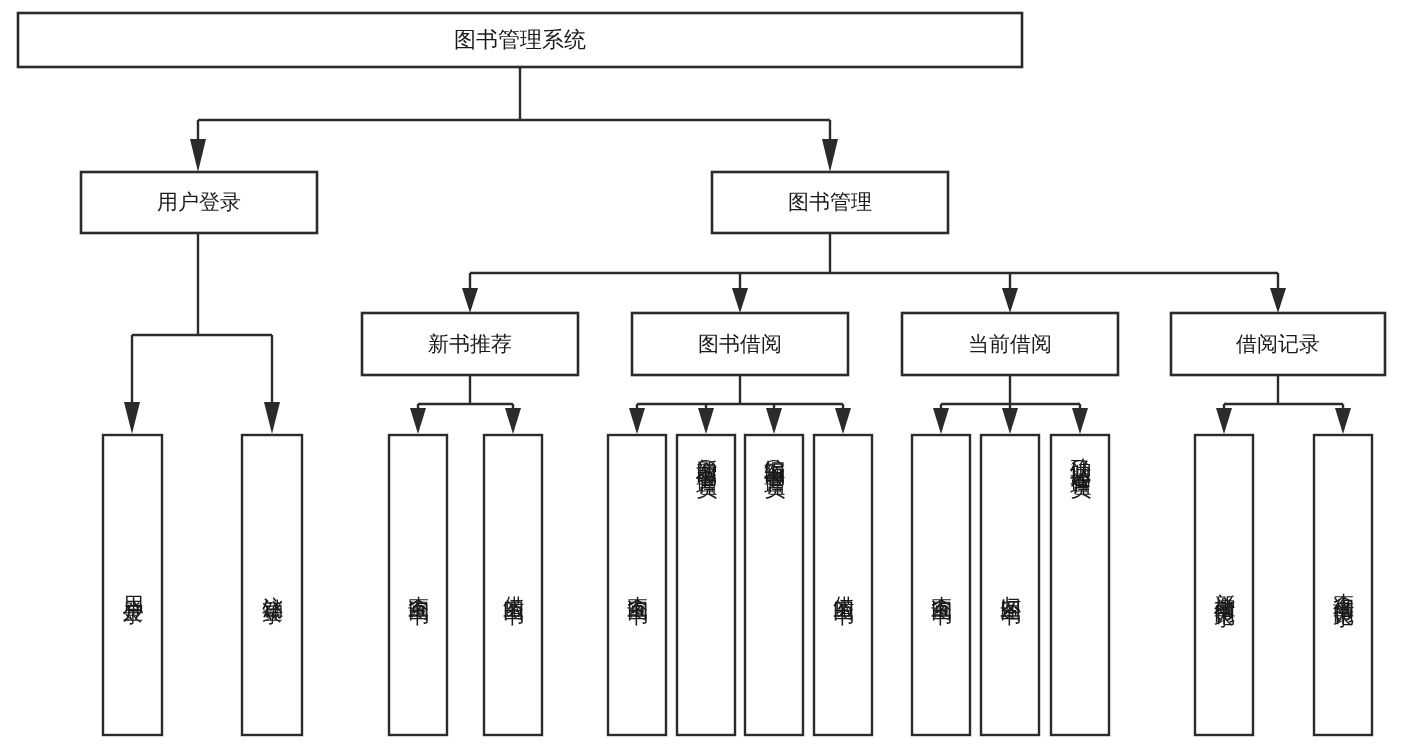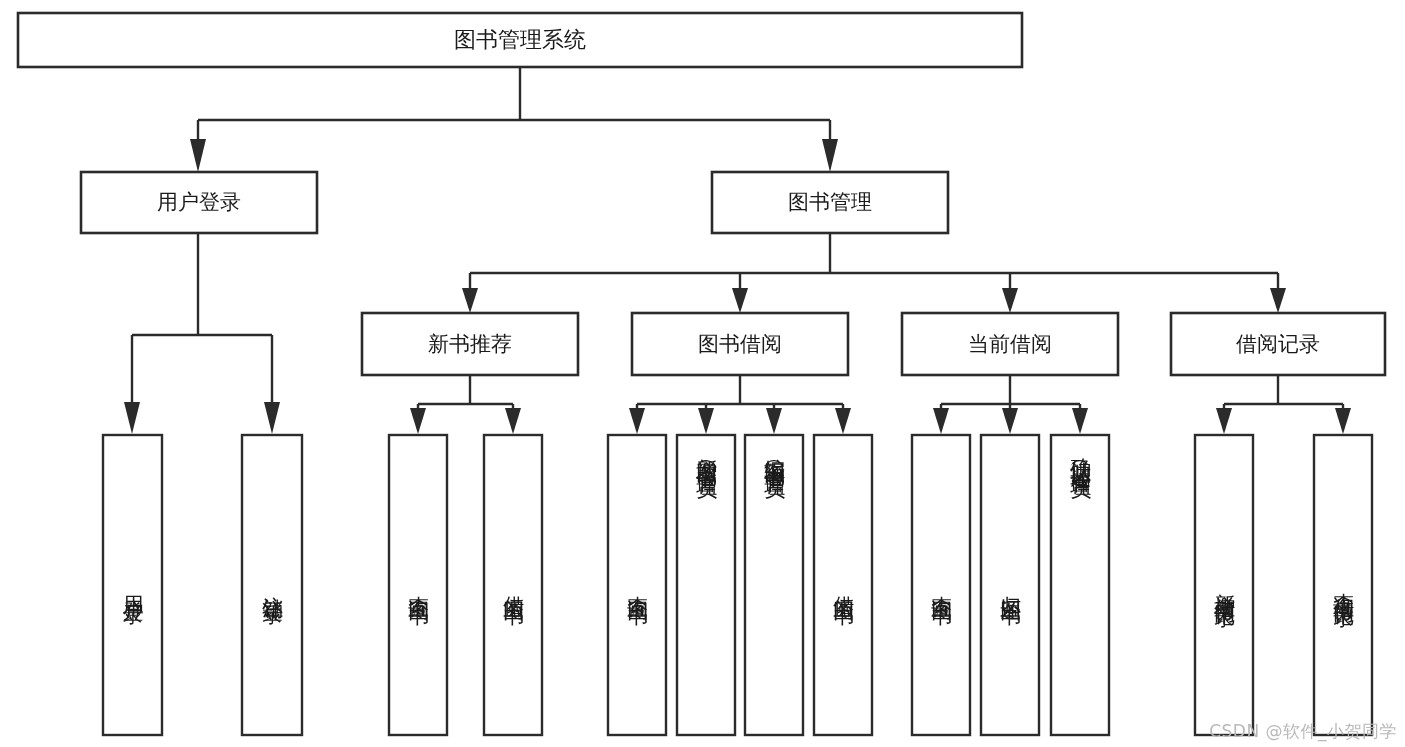--- a/index.html
+++ b/index.html
@@ -248,15 +248,14 @@
     <span class="leaf-label" style="margin-top:6px;">确认归还（管理员）</span>
   </div>
 
   <div class="leaf-label-wrap" style="left:1195px; top:435px; width:58px; height:300px;">
     <span class="leaf-label">新增借阅记录</span>
   </div>
   <div class="leaf-label-wrap" style="left:1314px; top:435px; width:58px; height:300px;">
     <span class="leaf-label">查询借阅记录</span>
   </div>
 
-  <div class="watermark">CSDN @软件_小贺同学</div>
 
 </div>
 
 </body></html>

